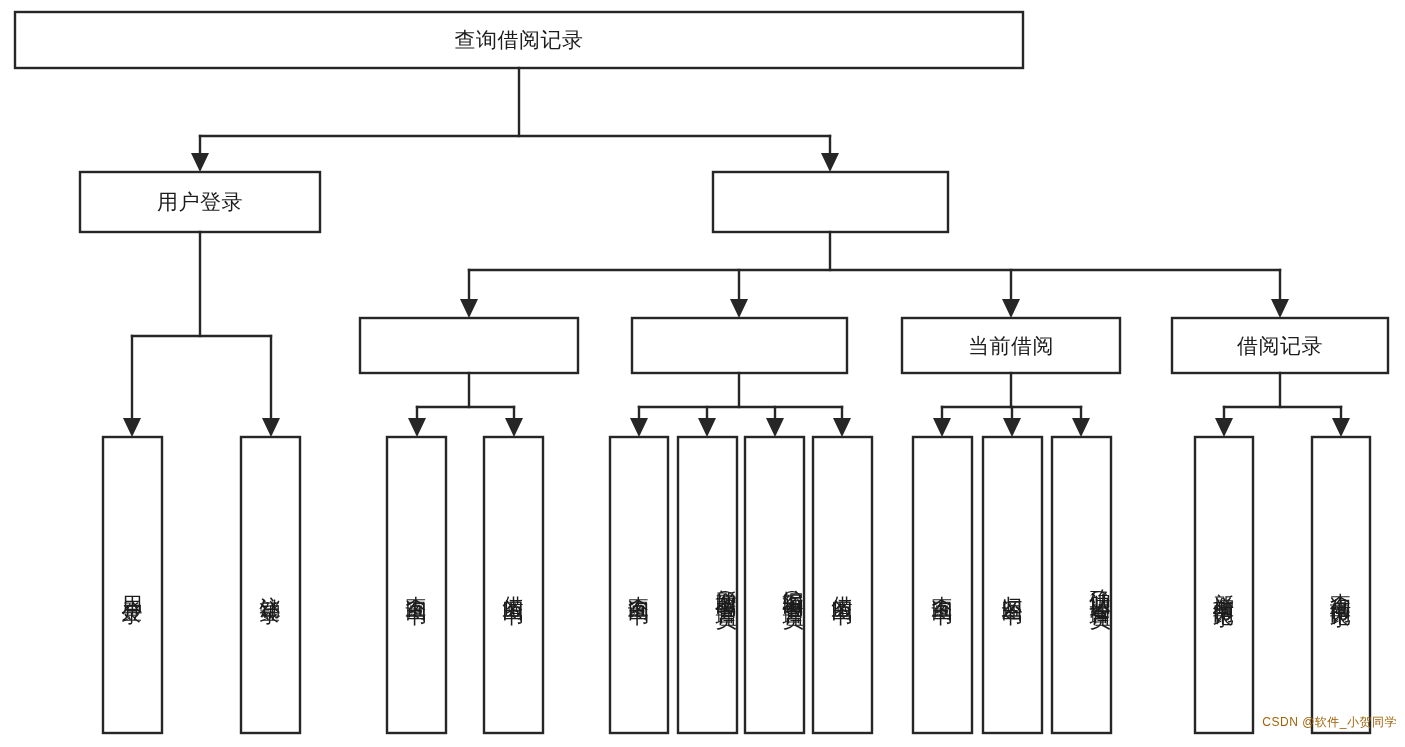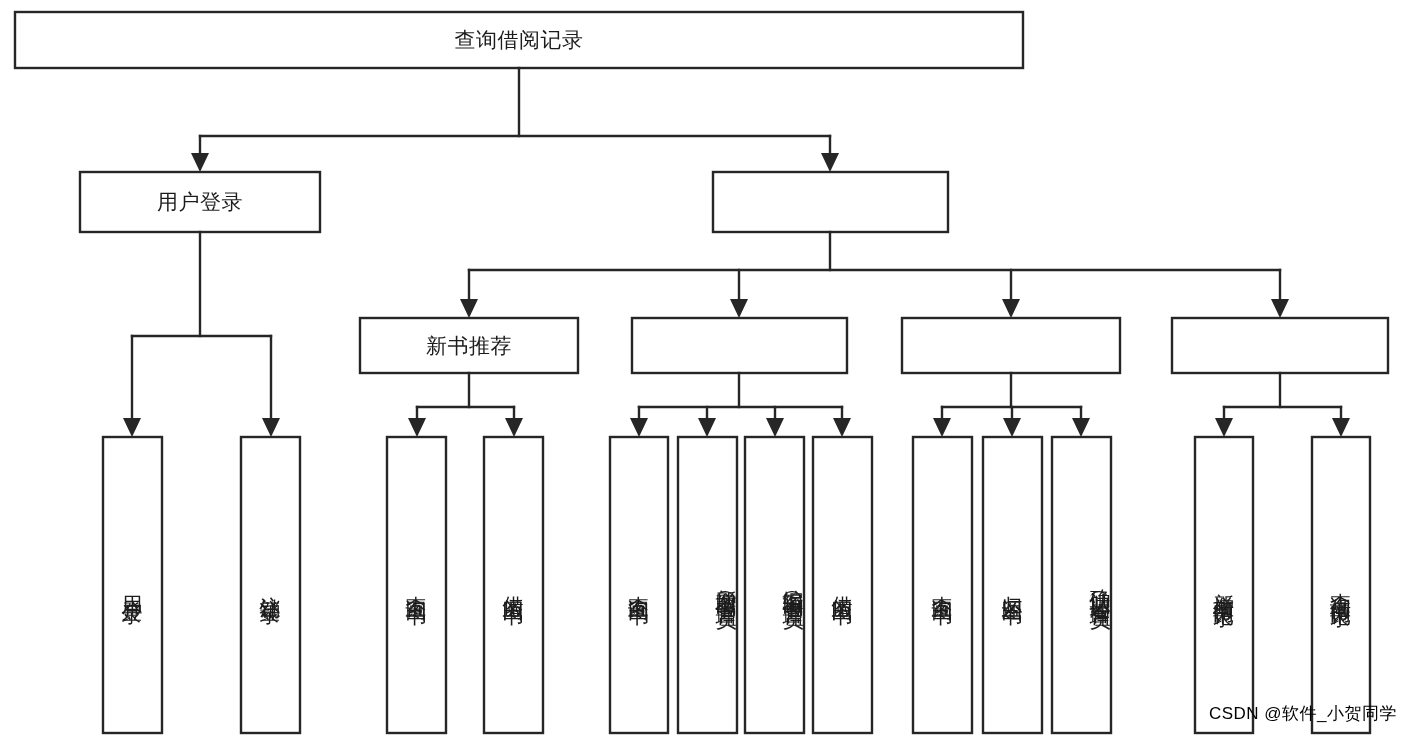--- a/index.html
+++ b/index.html
@@ -56,23 +56,23 @@
   .node-label.vertical {
     writing-mode: vertical-rl;
     text-orientation: upright;
     font-size: 21px;
     letter-spacing: 3px;
     line-height: 1;
   }
   .watermark {
     position: absolute;
     right: 8px;
-    bottom: 22px;
-    font-size: 17px;
-    color: #000000;
+    bottom: 16px;
+    font-size: 12px;
+    color: #a16207;
     font-family: "Liberation Sans", "DejaVu Sans", sans-serif;
     letter-spacing: 0.5px;
     white-space: nowrap;
   }
 </style>
 </head>
 <body>
 
 <div id="diagram-root">
 
@@ -173,21 +173,22 @@
       <path class="connector" d="M1341 407 L1341 423"></path>
       <polygon class="arrow-head" points="1215,418 1233,418 1224,437"></polygon>
       <polygon class="arrow-head" points="1332,418 1350,418 1341,437"></polygon>
     </g>
   </svg>
 
   <div class="node-label horizontal" style="left:15px; top:12px; width:1008px; height:56px;">查询借阅记录</div>
 
   <div class="node-label horizontal" style="left:80px; top:172px; width:240px; height:60px;">用户登录</div>
 
-  <div class="node-label horizontal" style="left:360px; top:318px; width:218px; height:55px;">新书推荐</div>
+  <div class="node-label horizontal" style="left:902px; top:318px; width:218px; height:55px;">当前借阅</div>
+  <div class="node-label horizontal" style="left:1172px; top:318px; width:216px; height:55px;">借阅记录</div>
 
   <div class="node-label vertical" style="left:103px; top:437px; width:59px; height:296px;">用户登录</div>
   <div class="node-label vertical" style="left:241px; top:437px; width:59px; height:296px;">注销登录</div>
   <div class="node-label vertical" style="left:387px; top:437px; width:59px; height:296px;">查询图书</div>
   <div class="node-label vertical" style="left:484px; top:437px; width:59px; height:296px;">借阅图书</div>
   <div class="node-label vertical" style="left:610px; top:437px; width:58px; height:296px;">查询图书</div>
   <div class="node-label vertical" style="left:678px; top:440px; width:59px; height:290px; align-items:flex-start;">新增图书（管理员）</div>
   <div class="node-label vertical" style="left:745px; top:440px; width:59px; height:290px; align-items:flex-start;">编辑图书（管理员）</div>
   <div class="node-label vertical" style="left:813px; top:437px; width:59px; height:296px;">借阅图书</div>
   <div class="node-label vertical" style="left:913px; top:437px; width:59px; height:296px;">查询图书</div>

